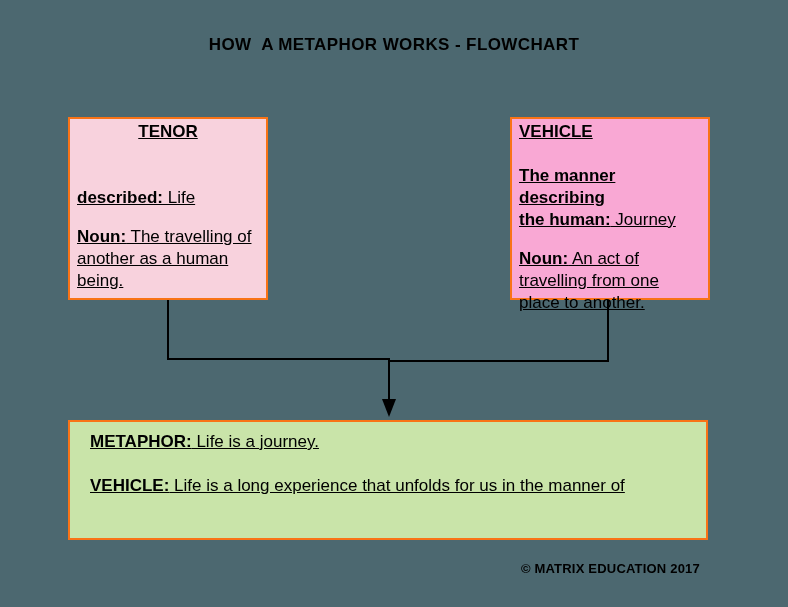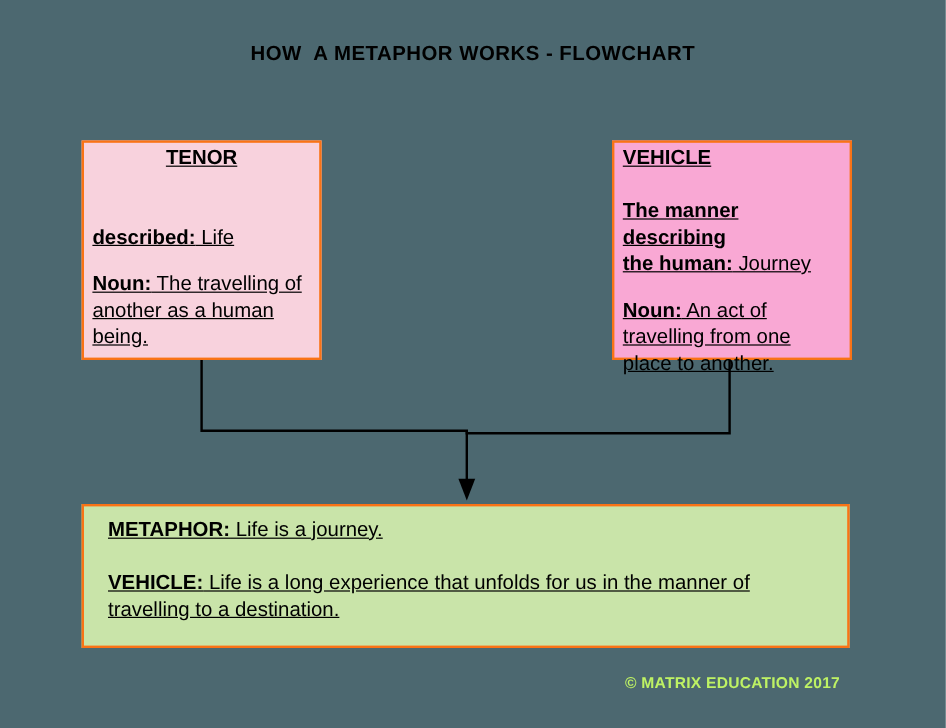--- a/index.html
+++ b/index.html
@@ -70,21 +70,21 @@
   .node-para.tight { margin-top: 17px; }
   .node-result .node-para.meaning { margin-top: 22px; }
   .node b { font-weight: 700; }
   .copyright {
     position: absolute;
     top: 561px;
     right: 88px;
     font-size: 13px;
     font-weight: 700;
     letter-spacing: 0.2px;
-    color: #bef264;
+    color: #000000;
   }
 </style>
 </head>
 <body>
 
 <div class="canvas">
 
   <div class="page-title">HOW  A METAPHOR WORKS - FLOWCHART</div>
 
   <svg class="connectors" viewBox="0 0 788 607" xmlns="http://www.w3.org/2000/svg" aria-hidden="true">
@@ -101,18 +101,18 @@
   </div>
 
   <div class="node node-vehicle">
     <div class="node-heading">VEHICLE</div>
     <p class="node-para"><b>The manner describing</b><br><b>the human:</b><span> Journey</span></p>
     <p class="node-para tight"><b>Noun:</b><span> An act of</span><br><span>travelling from one</span><br><span>place to another.</span></p>
   </div>
 
   <div class="node node-result">
     <p><b>METAPHOR:</b><span> Life is a journey.</span></p>
-    <p class="node-para meaning"><b>VEHICLE:</b><span> Life is a long experience that unfolds for us in the manner of</span><br><span>travelling to a destination.</span></p>
+    <p class="node-para meaning"><b>VEHICLE:</b><span> Life is a long experience that unfolds for us in the manner of</span><br></p>
   </div>
 
   <div class="copyright">© MATRIX EDUCATION 2017</div>
 
 </div>
 
 </body></html>

